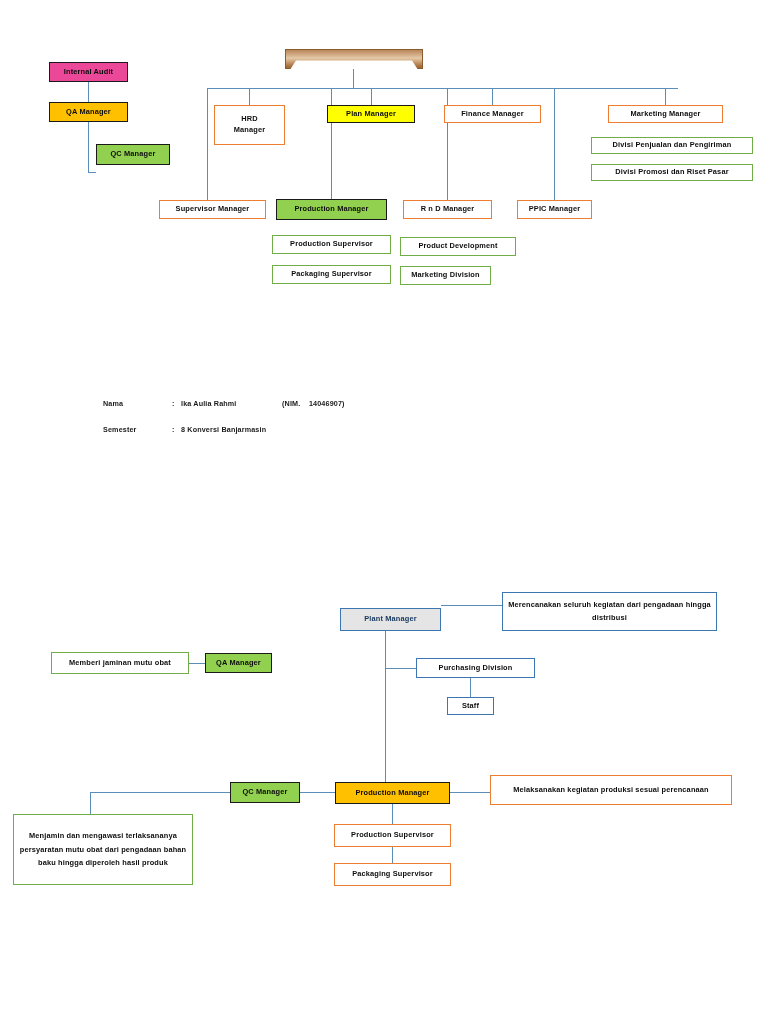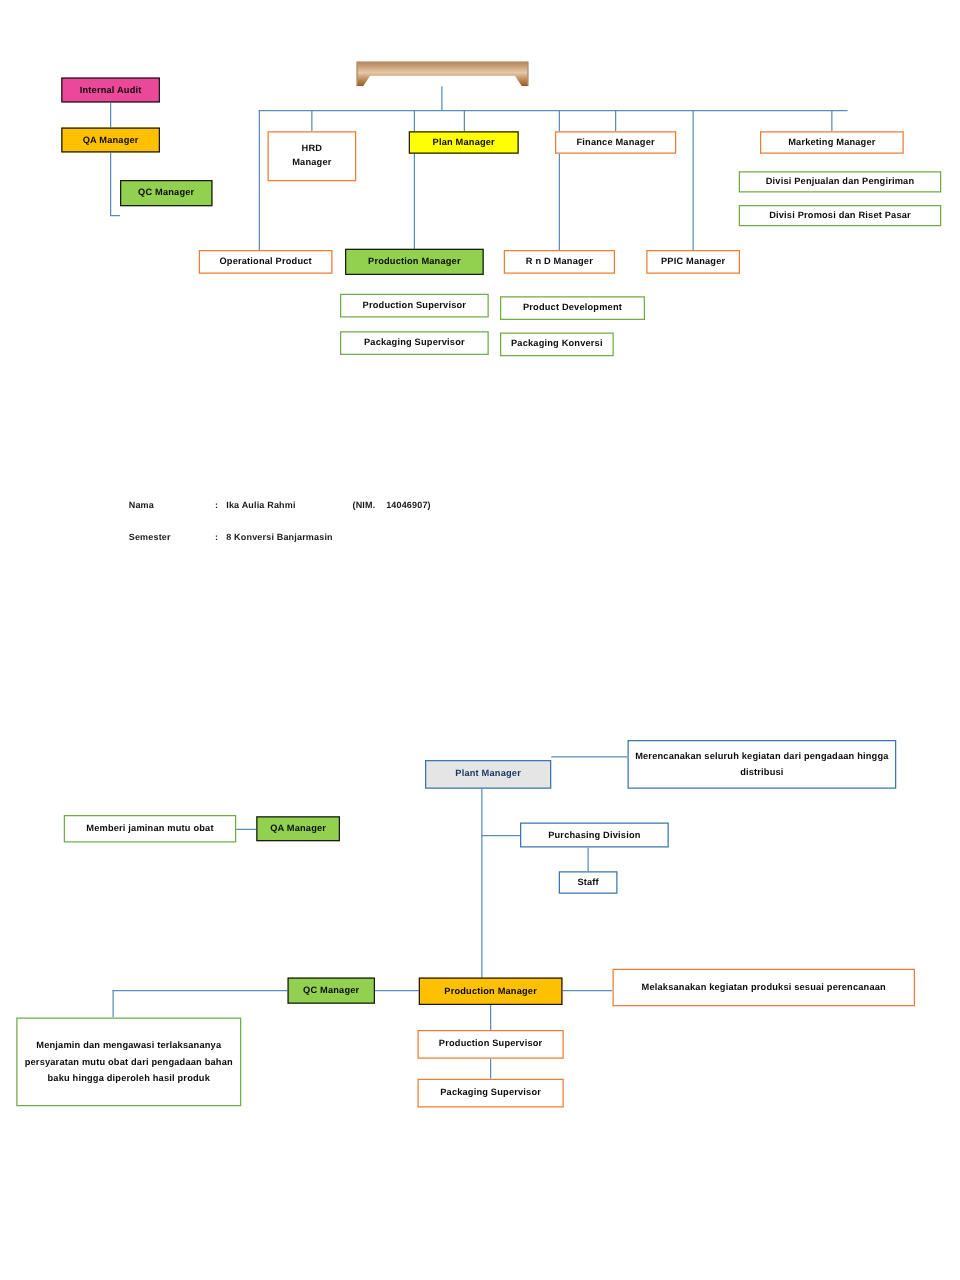--- a/index.html
+++ b/index.html
@@ -152,21 +152,21 @@
 
     <div class="node b-green f-white" style="left:591px; top:137px; width:162px; height:17px;">
       <span class="label">Divisi Penjualan dan Pengiriman</span>
     </div>
 
     <div class="node b-green f-white" style="left:591px; top:164px; width:162px; height:17px;">
       <span class="label">Divisi Promosi  dan Riset Pasar</span>
     </div>
 
     <div class="node b-orange f-white" style="left:159px; top:200px; width:107px; height:19px;">
-      <span class="label">Operational Product</span>
+      <span class="label">Supervisor Manager</span>
     </div>
 
     <div class="node b-dark f-green" style="left:276px; top:199px; width:111px; height:21px;">
       <span class="label">Production Manager</span>
     </div>
 
     <div class="node b-orange f-white" style="left:403px; top:200px; width:89px; height:19px;">
       <span class="label">R n D Manager</span>
     </div>
 
@@ -180,21 +180,21 @@
 
     <div class="node b-green f-white" style="left:400px; top:237px; width:116px; height:19px;">
       <span class="label">Product Development</span>
     </div>
 
     <div class="node b-green f-white" style="left:272px; top:265px; width:119px; height:19px;">
       <span class="label">Packaging Supervisor</span>
     </div>
 
     <div class="node b-green f-white" style="left:400px; top:266px; width:91px; height:19px;">
-      <span class="label">Packaging Konversi</span>
+      <span class="label">Marketing Division</span>
     </div>
 
   </div>
 
   <div>
     <div class="txt" style="left:103px; top:399px;">Nama</div>
     <div class="txt" style="left:172px; top:399px;">:</div>
     <div class="txt" style="left:181px; top:399px;">Ika Aulia Rahmi</div>
     <div class="txt" style="left:282px; top:399px;">(NIM.    14046907)</div>
 

